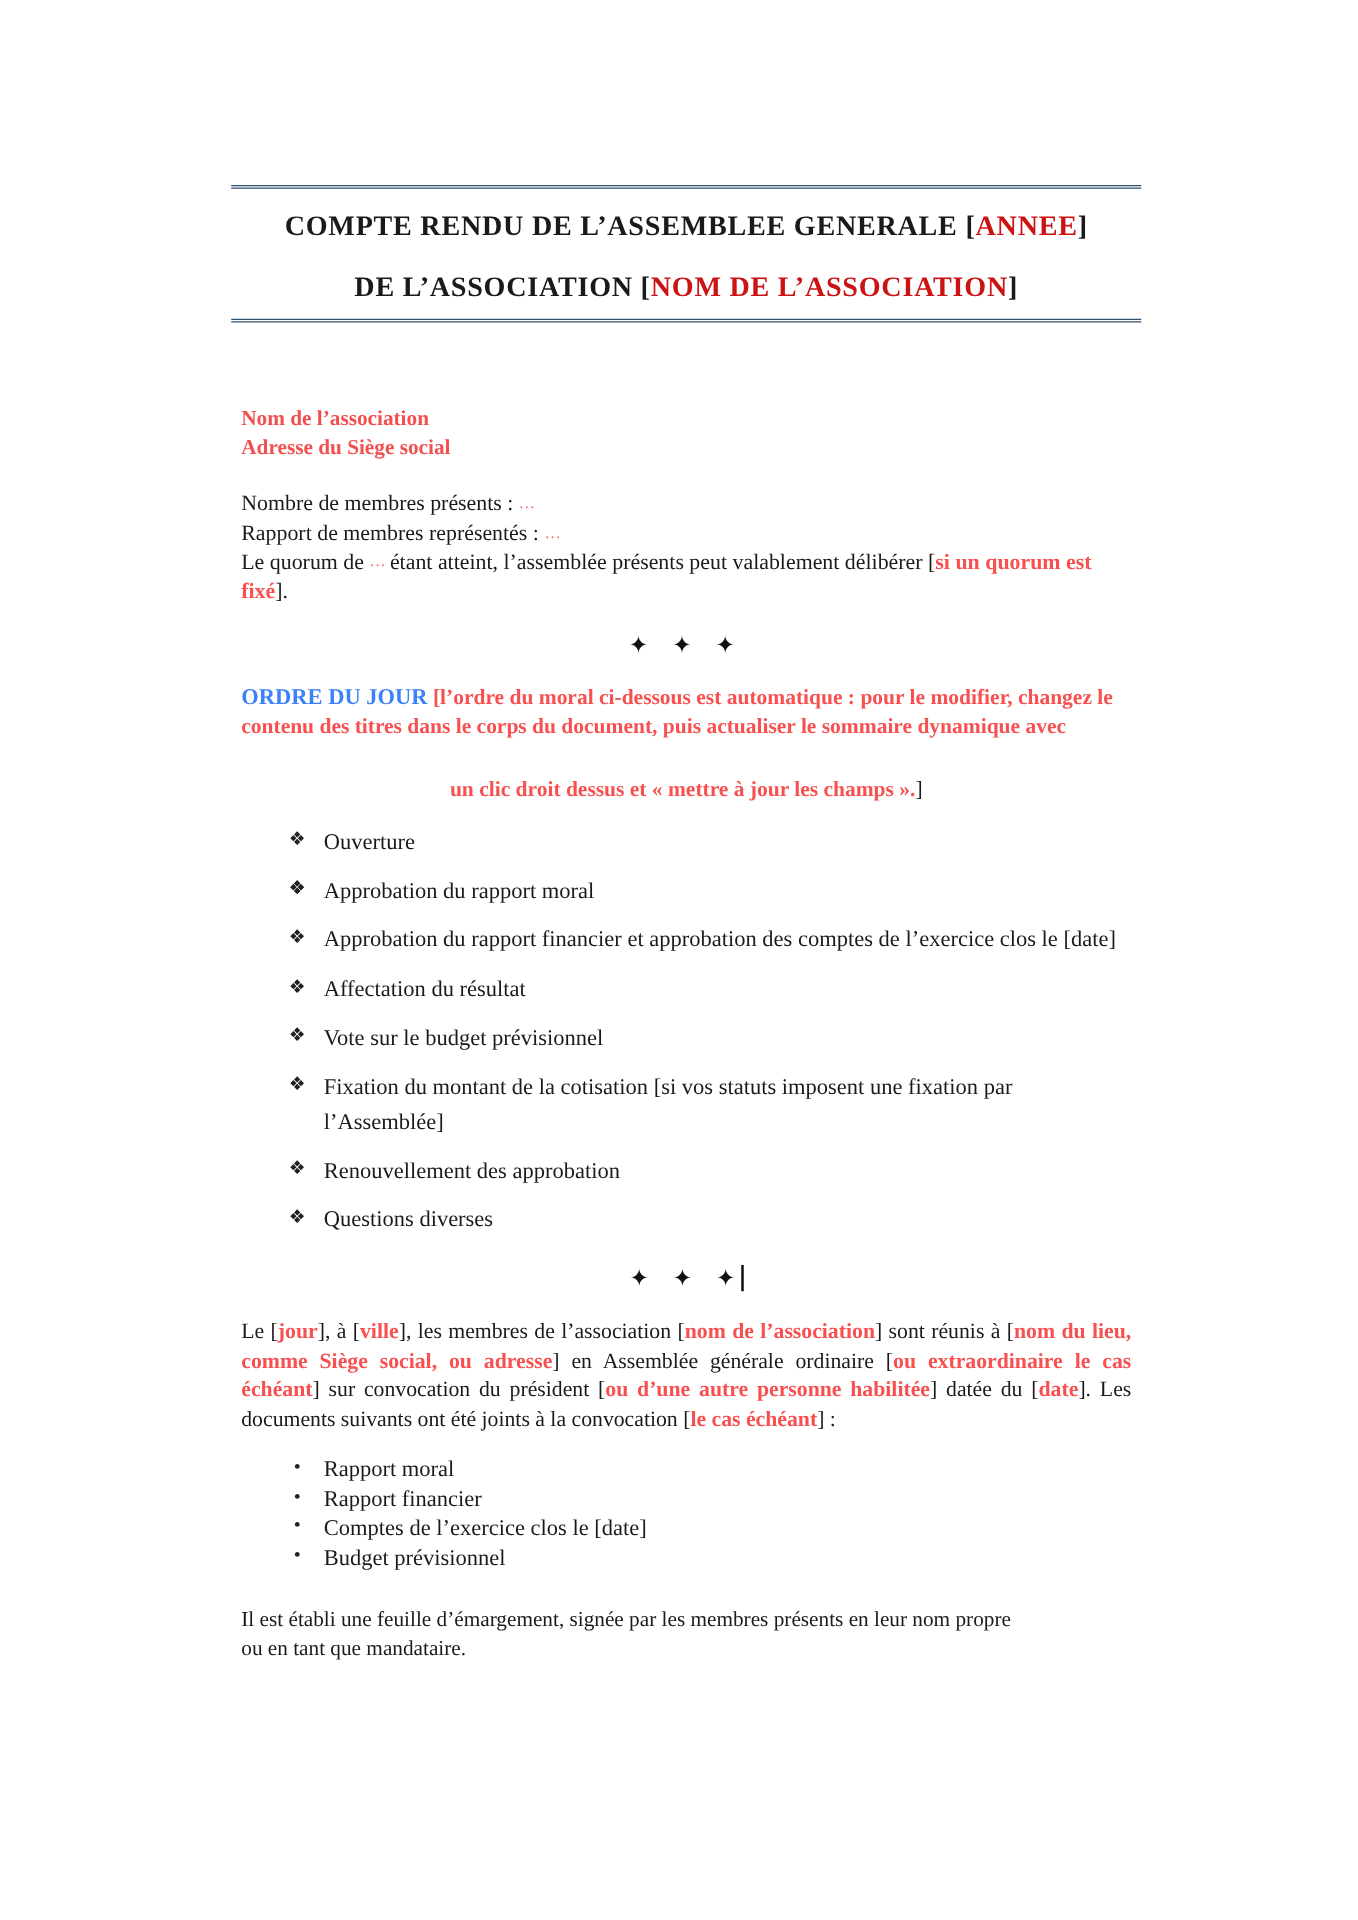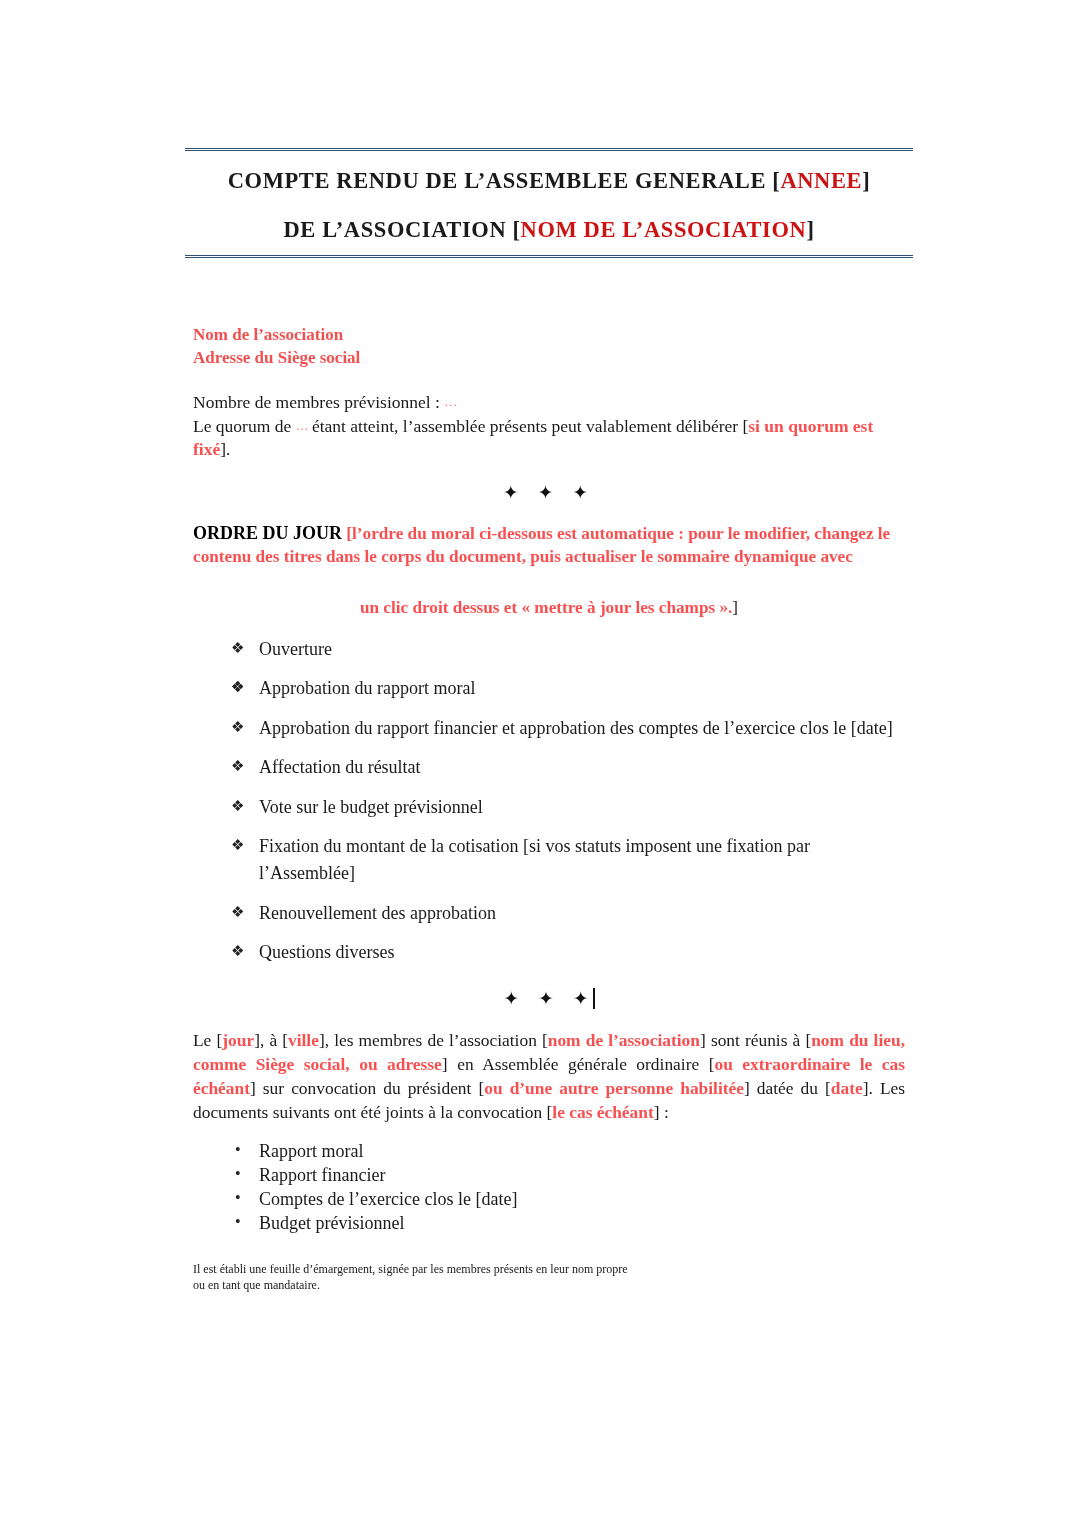--- a/index.html
+++ b/index.html
@@ -108,21 +108,21 @@
 
   
   .odj {
     font-size: 17.2px;
     line-height: 1.33;
     text-align: center;
   }
   .odj-label {
     font-weight: bold;
     font-size: 18px;
-    color: #000000;
+    color: #3b82f6;
   }
   .odj-note {
     color: #f85050;
     font-weight: bold;
   }
   .odj .l1 { text-align: left; display: block; }
   .odj .l2 { text-align: left; display: block; }
   .odj .l3 { text-align: center; display: block; margin-top: 28px; }
 
   
@@ -172,21 +172,21 @@
   ul.docs > li .bullet {
     position: absolute;
     left: 4px;
     top: -1px;
     font-size: 16px;
     color: #222;
   }
 
   .closing {
     margin-top: 26px;
-    font-size: 12px;
+    font-size: 17px;
     line-height: 1.34;
     text-align: left;
   }
   .closing .ln { display: block; }
 </style>
 </head>
 <body>
 
 <div class="page">
   <div class="doc-body">
@@ -196,21 +196,22 @@
 
       <div class="doc-title second"><span>DE L’ASSOCIATION [</span><span class="t-red">NOM DE L’ASSOCIATION</span><span>]</span></div>
     </div>
 
     <div class="addr-block">
       <span class="addr-line">Nom de l’association</span>
       <span class="addr-line">Adresse du Siège social</span>
     </div>
 
     <div class="intro">
-      <span class="ln"><span>Nombre de membres prévisionnel : </span><span class="dots">…</span></span>
+      <span class="ln"><span>Nombre de membres présents : </span><span class="dots">…</span></span>
+      <span class="ln"><span>Rapport de membres représentés : </span><span class="dots">…</span></span>
       <span><span>Le quorum de </span><span class="dots">…</span><span> étant atteint, l’assemblée présents peut valablement délibérer [</span><span class="red-b">si un quorum est fixé</span><span>].</span></span>
     </div>
 
     <div class="sep"><span>✦ ✦ ✦</span></div>
 
     <div class="odj">
       <span class="l1"><span class="odj-label">ORDRE DU JOUR</span><span class="odj-note"> [</span><span class="odj-note">l’ordre du moral ci-dessous est automatique : pour le modifier, changez le</span></span>
       <span class="l2 odj-note">contenu des titres dans le corps du document, puis actualiser le sommaire dynamique avec</span>
       <span class="l3"><span class="odj-note">un clic droit dessus et « mettre à jour les champs ».</span><span>]</span></span>
     </div>

